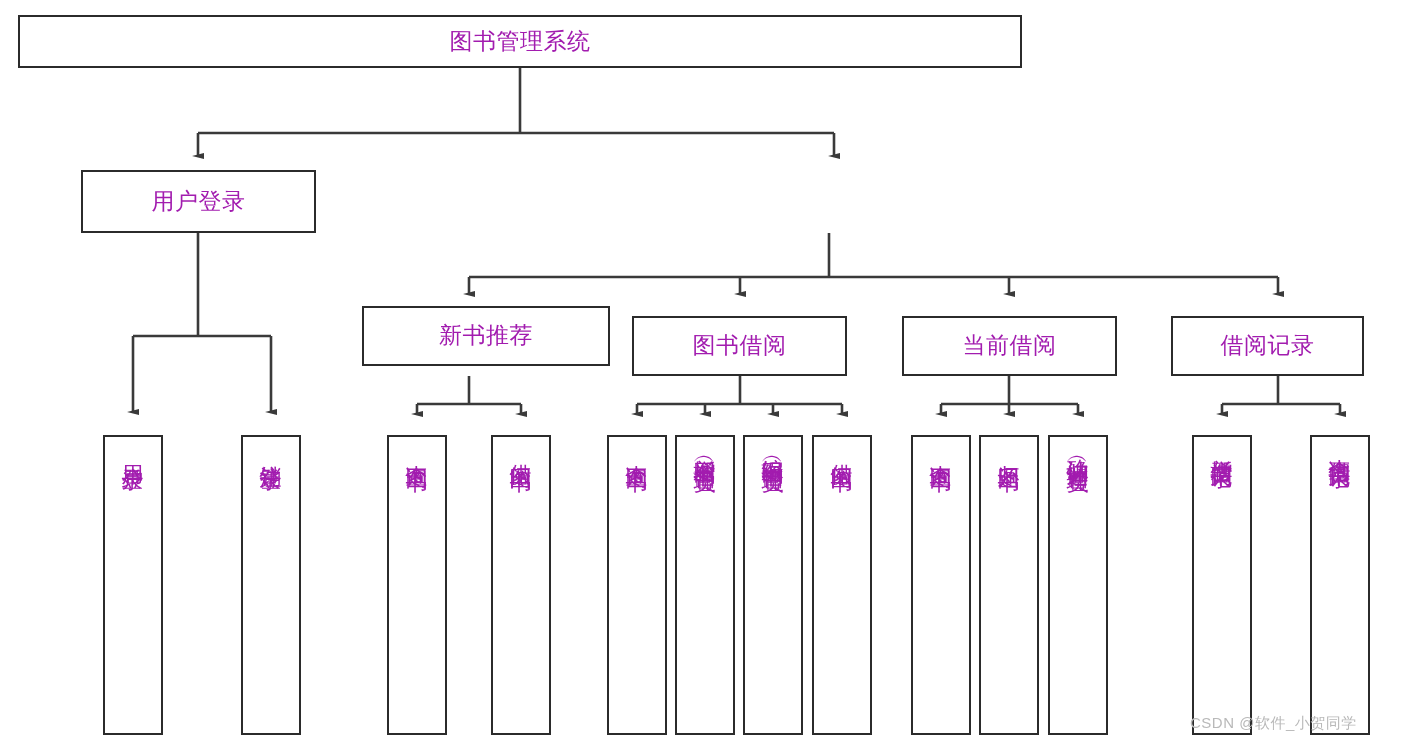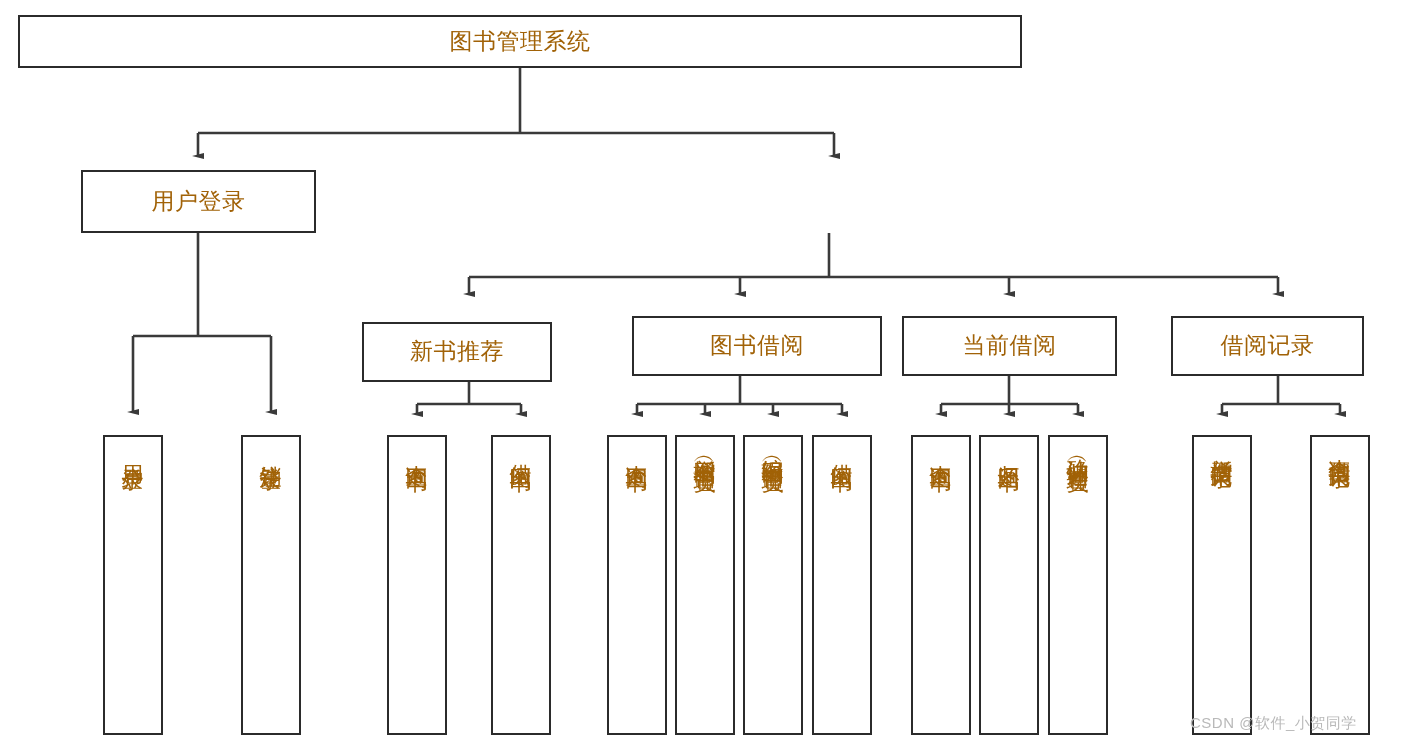--- a/index.html
+++ b/index.html
@@ -26,21 +26,21 @@
     pointer-events: none;
   }
   .node {
     position: absolute;
     box-sizing: border-box;
     background: #ffffff;
     border: 2px solid #2b2b2b;
     display: flex;
     align-items: center;
     justify-content: center;
-    color: #a16207;
+    color: #a21caf;
   }
   .node-label {
     display: block;
     text-align: center;
     line-height: 1.18;
     letter-spacing: 0.5px;
     white-space: pre-wrap;
   }
   
   .node.horiz .node-label {
@@ -130,24 +130,24 @@
   </svg>
 
   <div class="node root horiz" style="left:18px; top:15px; width:1004px; height:53px;">
     <span class="node-label">图书管理系统</span>
   </div>
 
   <div class="node horiz" style="left:81px; top:170px; width:235px; height:63px;">
     <span class="node-label">用户登录</span>
   </div>
 
-  <div class="node horiz" style="left:362px; top:322px; width:190px; height:60px;">
+  <div class="node horiz" style="left:362px; top:306px; width:248px; height:60px;">
     <span class="node-label">新书推荐</span>
   </div>
-  <div class="node horiz" style="left:632px; top:316px; width:250px; height:60px;">
+  <div class="node horiz" style="left:632px; top:316px; width:215px; height:60px;">
     <span class="node-label">图书借阅</span>
   </div>
   <div class="node horiz" style="left:902px; top:316px; width:215px; height:60px;">
     <span class="node-label">当前借阅</span>
   </div>
   <div class="node horiz" style="left:1171px; top:316px; width:193px; height:60px;">
     <span class="node-label">借阅记录</span>
   </div>
 
   <div class="node vert" style="left:103px; top:435px; width:60px; height:300px;">

